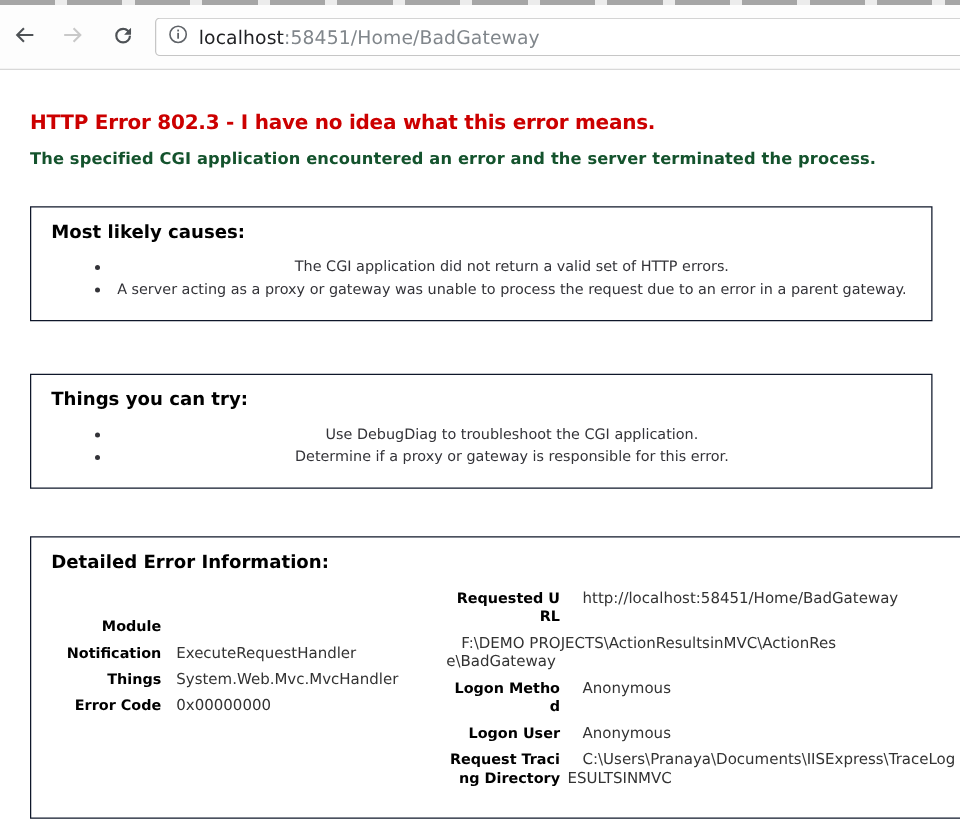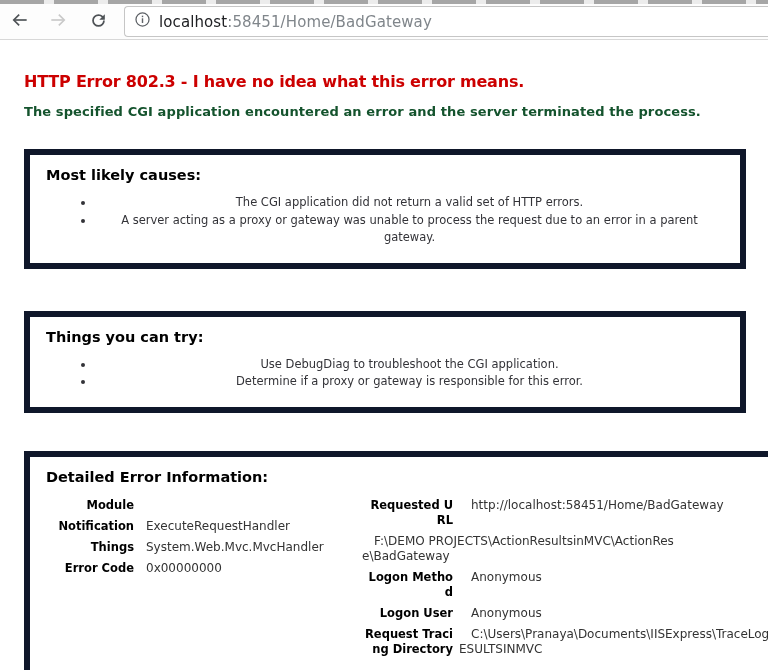--- a/index.html
+++ b/index.html
@@ -10,21 +10,21 @@
     overflow: hidden;
     position: relative;
   }
 
   
   .tab-strip-edge {
     height: 4px;
     background: repeating-linear-gradient(90deg, #a6a6a6 0 44px, #ececec 44px 54px);
   }
   .chrome {
-    height: 36px;
+    height: 52px;
     background: #fdfdfd;
     border-bottom: 1px solid #d8d8d8;
     display: flex;
     align-items: center;
     position: relative;
   }
   .nav-btn {
     background: none; border: none; padding: 0;
     width: 28px; height: 28px;
     display: flex; align-items: center; justify-content: center;
@@ -70,21 +70,21 @@
   }
   h2.err-summary {
     margin-top: 13px;
     font-size: 13px;
     font-weight: bold;
     color: #14532d;
     letter-spacing: 0.1px;
     white-space: nowrap;
   }
   .box {
-    border: 6px solid #0f172a;
+    border: 1px solid #0f172a;
     padding: 12px 16px 16px 16px;
     background: #fff;
   }
   .box-heading {
     font-size: 14.5px;
     font-weight: bold;
     color: #000;
   }
   .box.causes { margin-top: 30px; }
   .box.try    { margin-top: 42px; }
@@ -96,21 +96,21 @@
     list-style: disc outside;
     text-align: center;
   }
   .box ul li {
     font-size: 11.5px;
     line-height: 17.5px;
     color: #333338;
   }
 
   .details-cols { display: flex; margin-top: 13px; }
-  .dcol1 { width: 310px; flex: none; }
+  .dcol1 { width: 310px; flex: none; margin-top: 23px; }
   .dcol2 { width: 472px; flex: none; }
   .drow {
     display: flex;
     margin-bottom: 6px;
     line-height: 15px;
   }
   .dlabel {
     font-weight: bold;
     font-size: 11.5px;
     color: #000;

